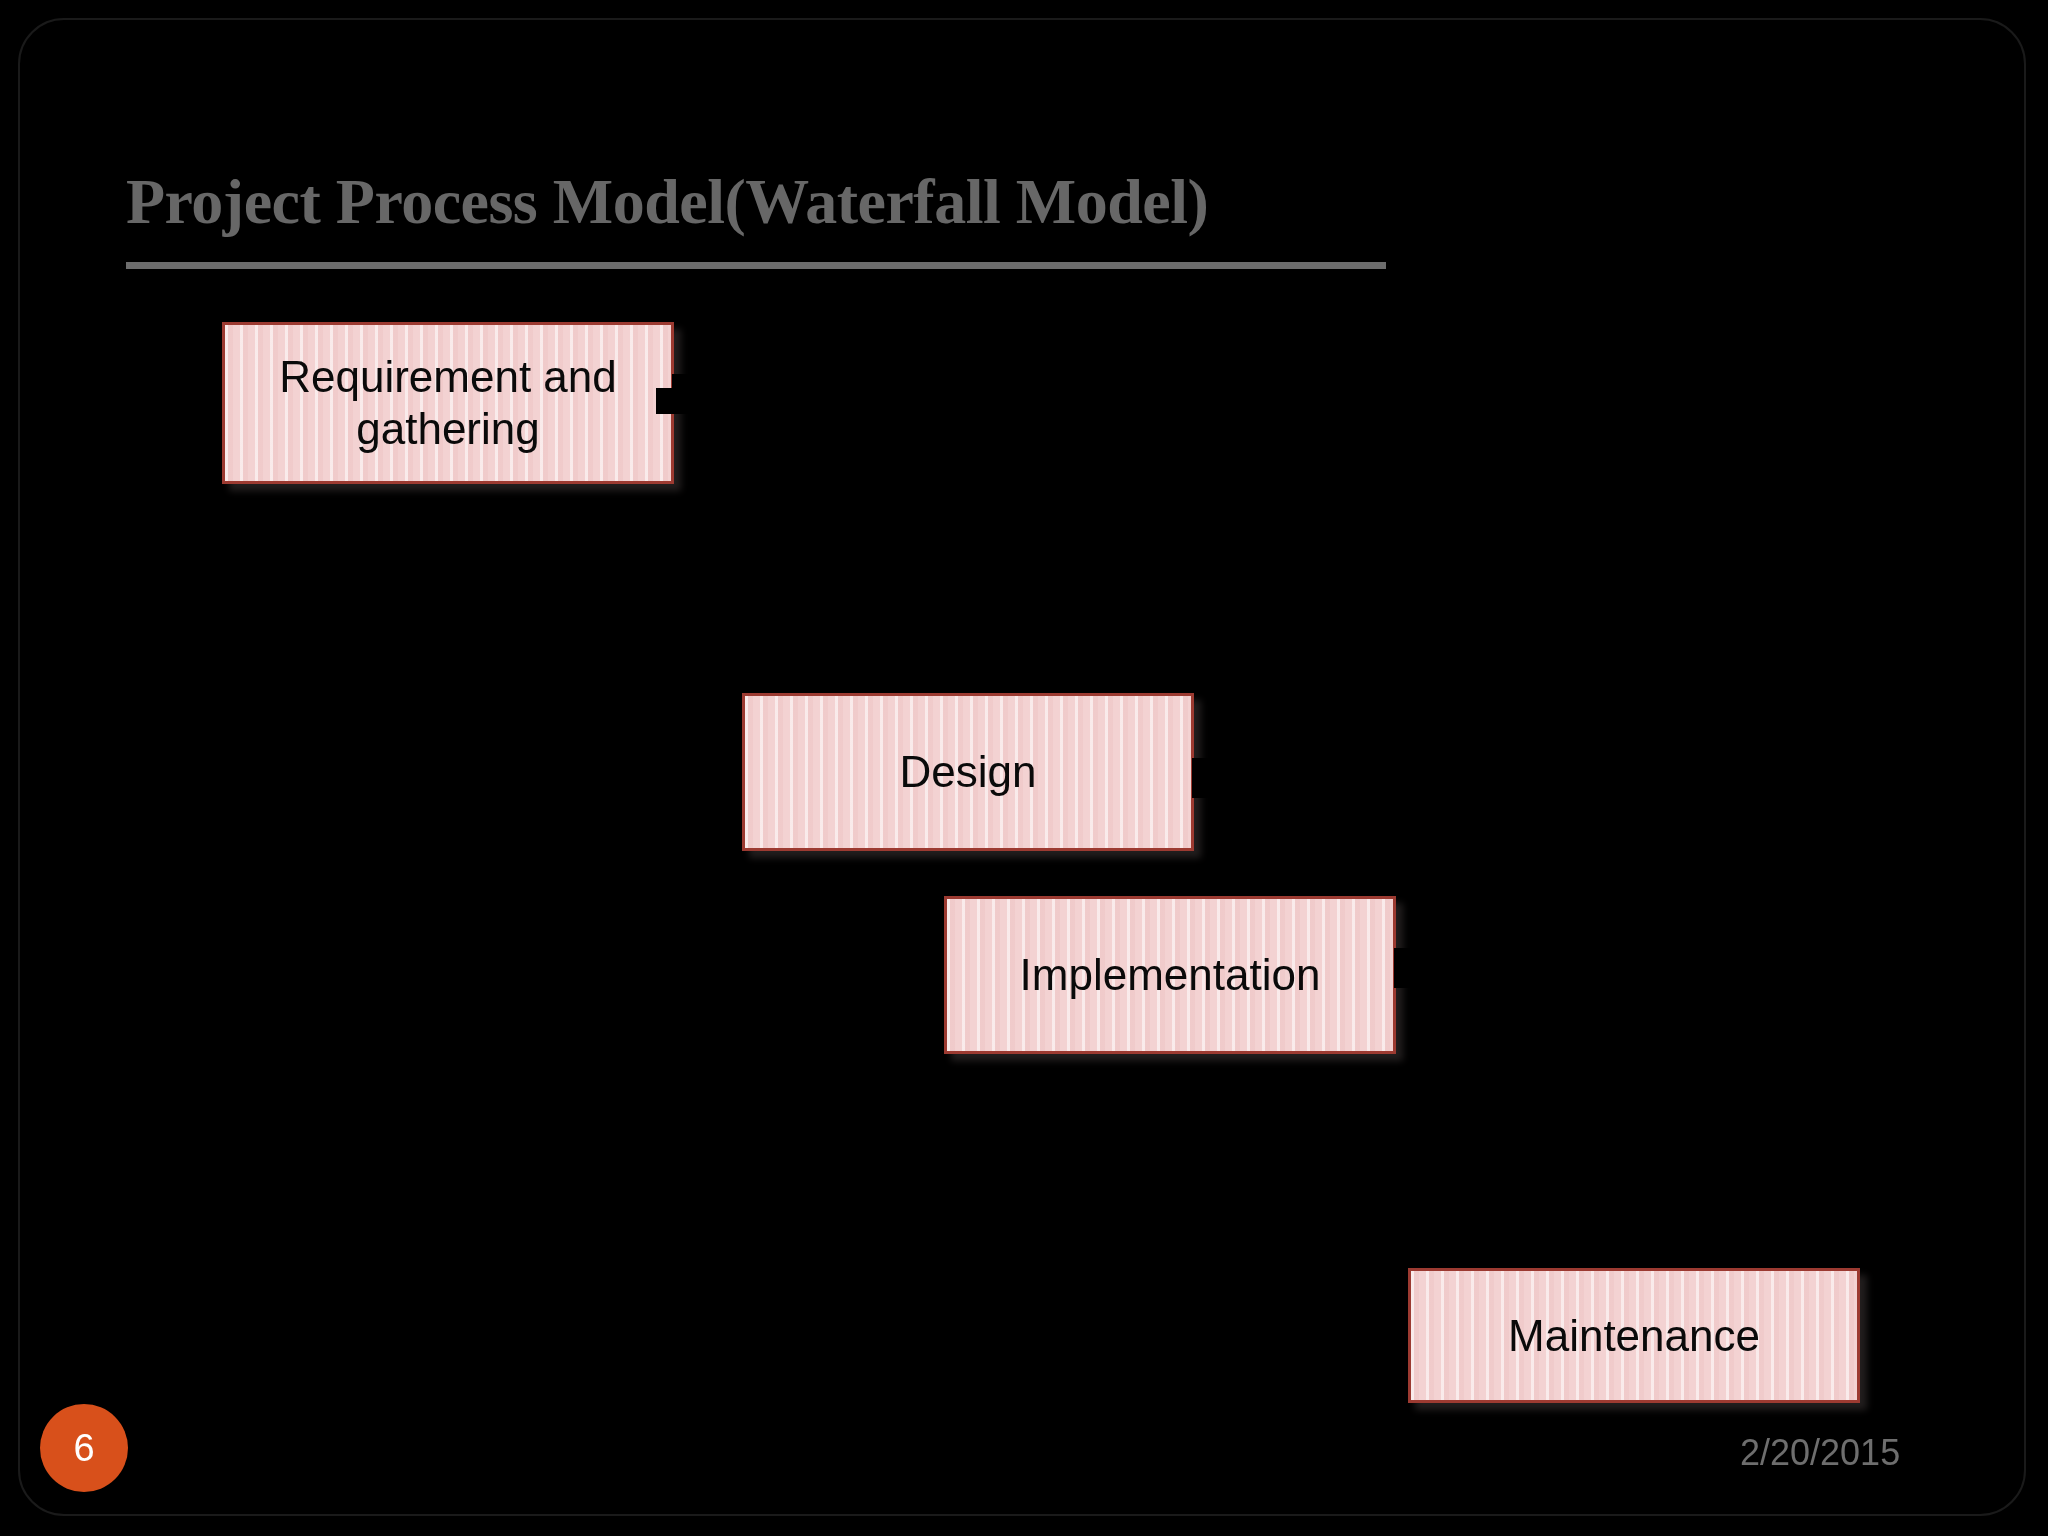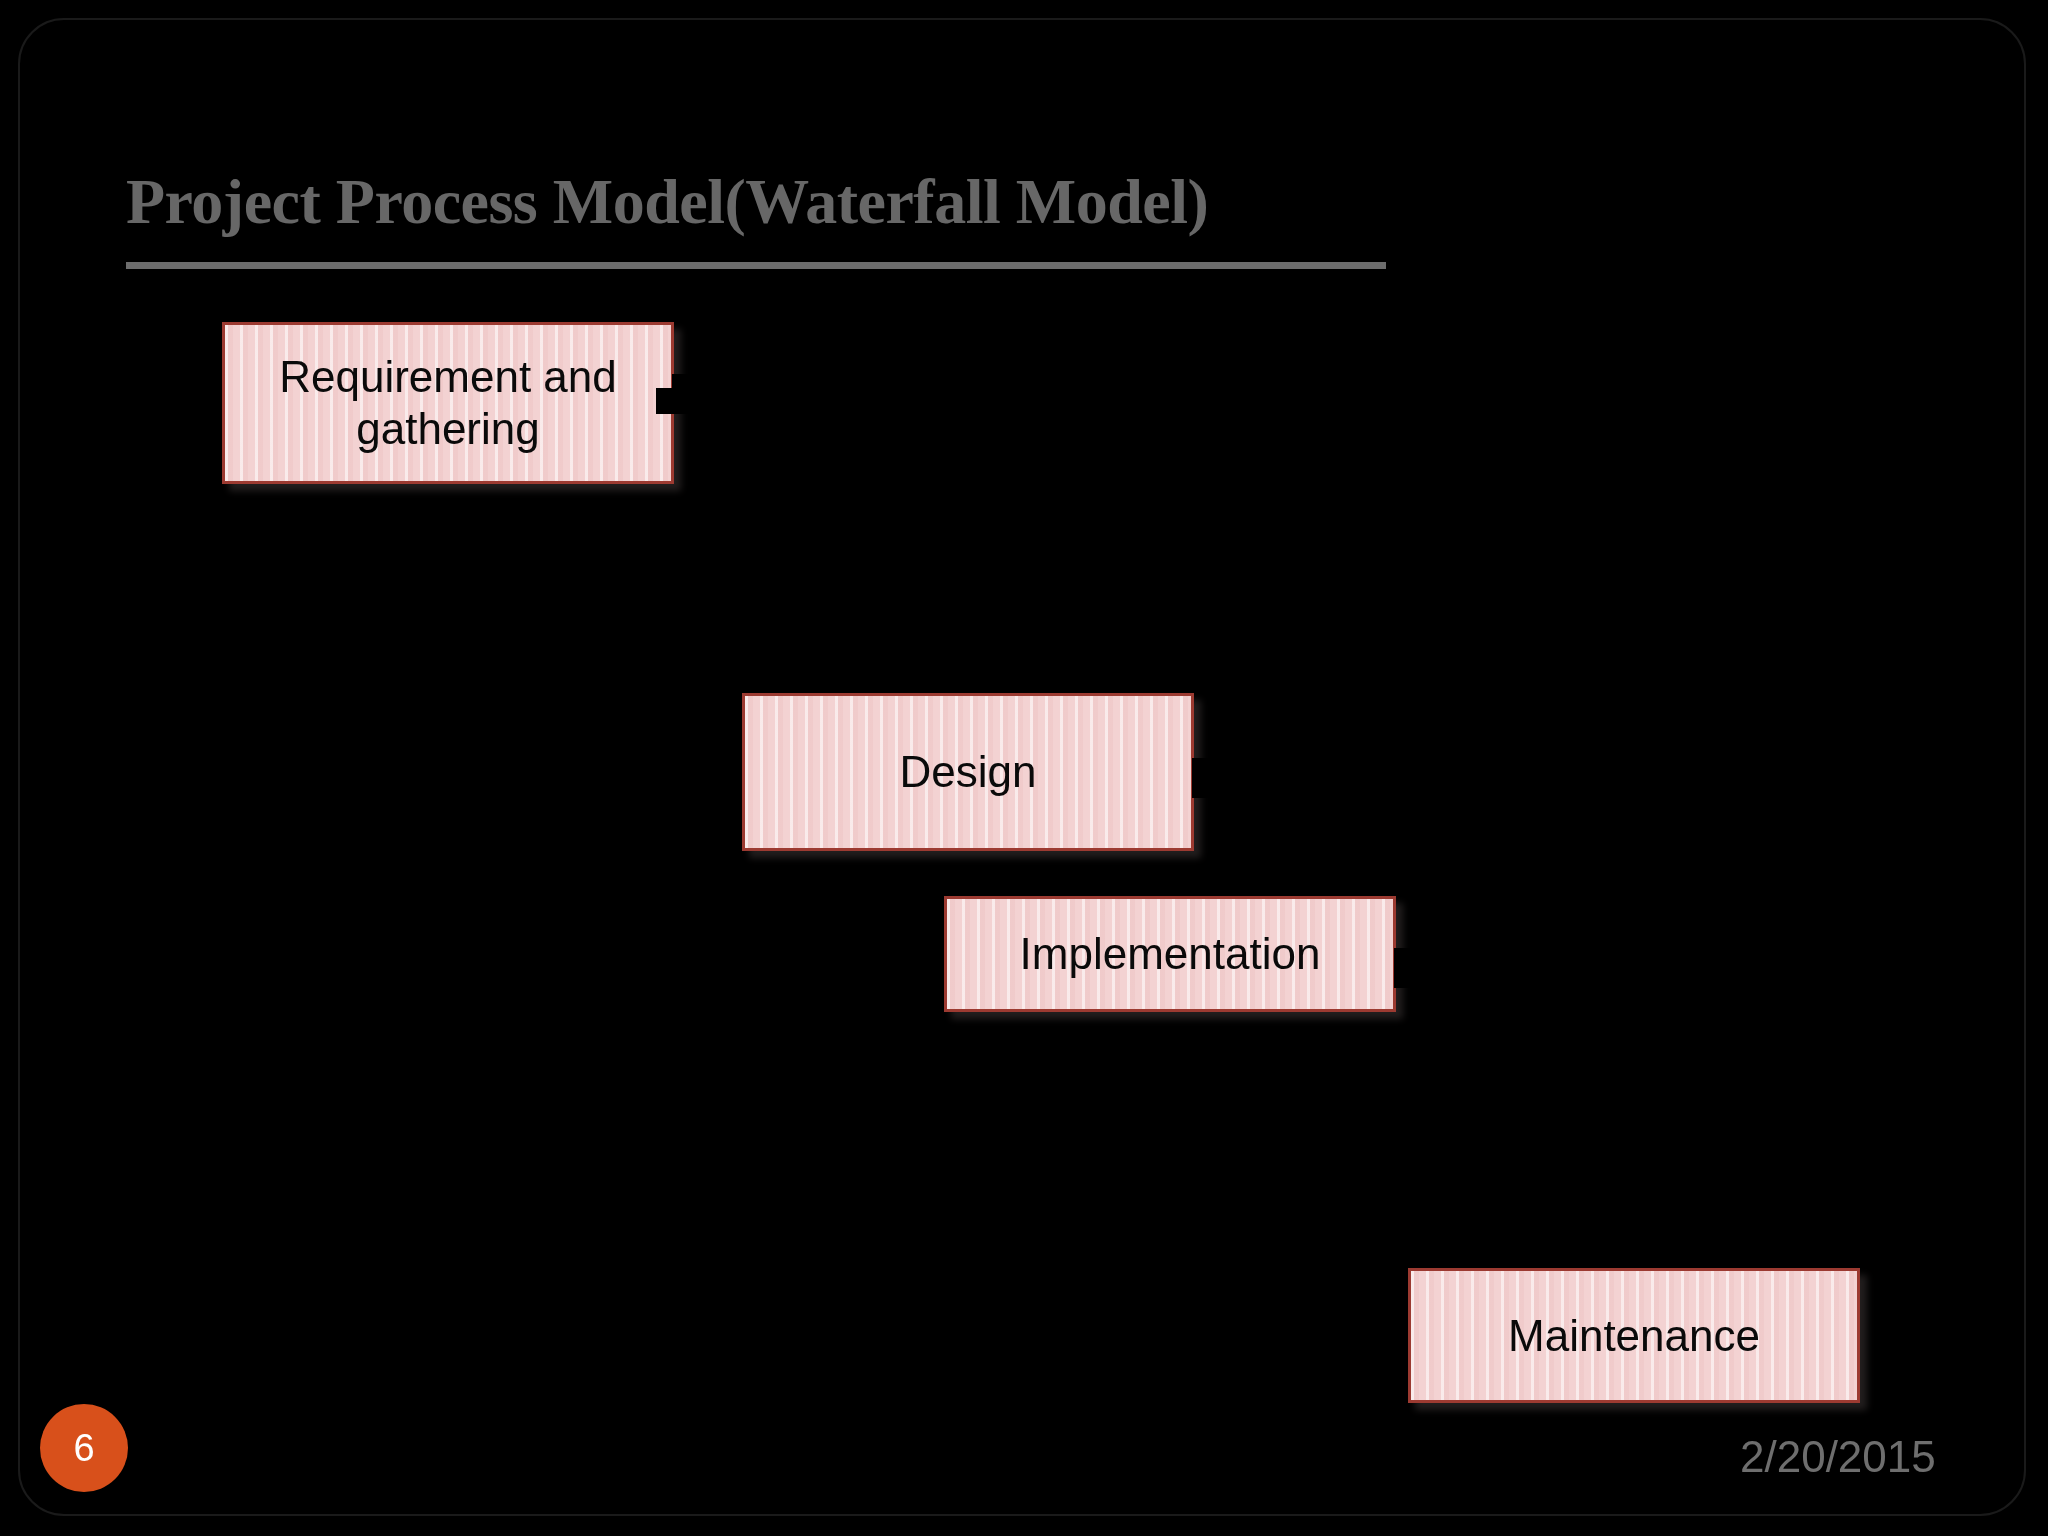--- a/index.html
+++ b/index.html
@@ -42,21 +42,21 @@
 
   
   #page-badge{position:absolute;left:40px;top:1404px;width:88px;height:88px;
               border-radius:50%;background:#d8501b;
               display:flex;align-items:center;justify-content:center;}
   #page-badge span{color:#ffffff;font-size:38px;line-height:1;}
 
   #footer-credit{position:absolute;left:222px;top:1400px;width:900px;
                  font-size:34px;line-height:1.35;color:#787878;}
   #footer-date{position:absolute;left:1740px;top:1432px;
-               font-size:44px;color:#6e6e6e;white-space:nowrap;}
+               font-size:36px;color:#6e6e6e;white-space:nowrap;}
 </style>
 </head>
 <body>
 
 <div id="slide">
 
   <div id="frame"></div>
 
   <div id="title-wrap">
     <div id="title-text">Project Process Model(Waterfall Model)</div>
@@ -87,21 +87,21 @@
     <div class="wf-label">Design</div>
   </div>
 
   <div class="conn" style="left:1192px;top:766px;">
     <svg width="180" height="150" viewBox="0 0 180 150">
       <path d="M0,12 H112 a26,26 0 0 1 26,26 V76" fill="none" stroke="#000000" stroke-width="40" stroke-linecap="butt"></path>
       <path d="M110,66 L166,66 L138,118 Z" fill="#000000"></path>
     </svg>
   </div>
 
-  <div class="wf-box" style="left:944px;top:896px;width:452px;height:116px;">
+  <div class="wf-box" style="left:944px;top:896px;width:452px;height:158px;">
     <div class="wf-label">Implementation</div>
   </div>
 
   <div class="conn" style="left:1394px;top:956px;">
     <svg width="180" height="150" viewBox="0 0 180 150">
       <path d="M0,12 H112 a26,26 0 0 1 26,26 V76" fill="none" stroke="#000000" stroke-width="40" stroke-linecap="butt"></path>
       <path d="M110,66 L166,66 L138,118 Z" fill="#000000"></path>
     </svg>
   </div>
 

